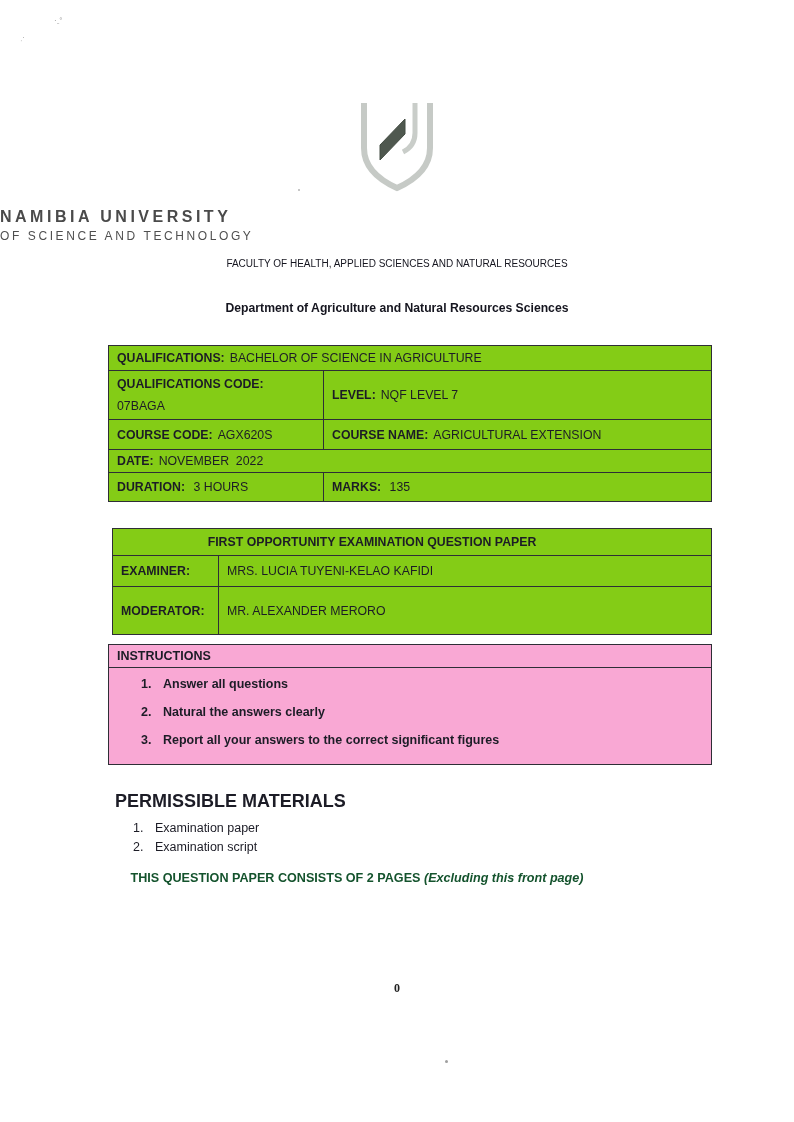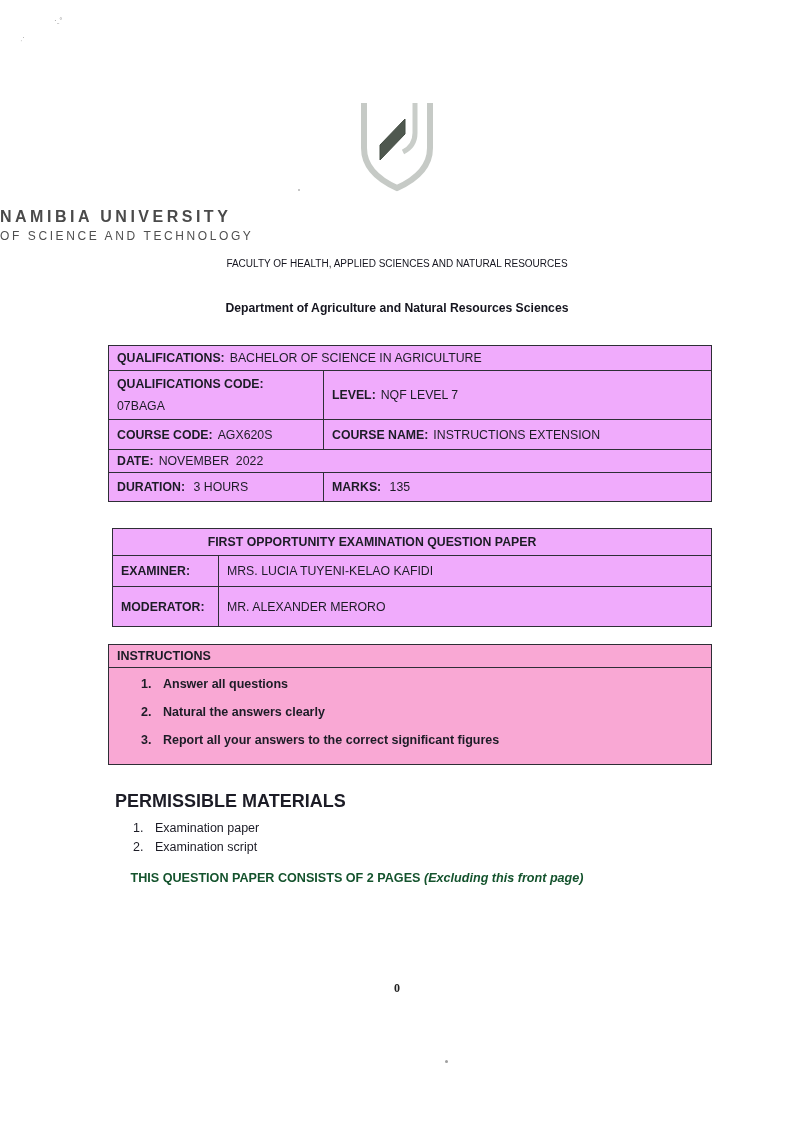--- a/index.html
+++ b/index.html
@@ -27,21 +27,21 @@
   
   .faculty{
     position:absolute;top:258px;left:0;width:794px;text-align:center;
     font-size:10px;font-weight:400;color:#15151f;
   }
   .department{
     position:absolute;top:301px;left:0;width:794px;text-align:center;
     font-size:12.2px;font-weight:700;color:#15151f;
   }
   
-  table{border-collapse:collapse;table-layout:fixed;position:absolute;background:#f0abfc;}
+  table{border-collapse:collapse;table-layout:fixed;position:absolute;background:#84cc16;}
   td{
     border:1.6px solid #2e2e36;
     font-size:12.3px;
     padding:2px 8px;
     vertical-align:middle;
     overflow:hidden;white-space:nowrap;
   }
   .lbl{font-weight:700;}
   .val{margin-left:5px;white-space:pre-wrap;}
   .course-table{left:108px;top:345px;width:604px;}
@@ -120,21 +120,21 @@
     </tr>
     <tr style="height:45px;">
       <td class="two-line">
         <div class="lbl">QUALIFICATIONS CODE:</div>
         <div>07BAGA</div>
       </td>
       <td><span class="lbl">LEVEL:</span><span class="val">NQF LEVEL 7</span></td>
     </tr>
     <tr style="height:30px;">
       <td><span class="lbl">COURSE CODE:</span><span class="val">AGX620S</span></td>
-      <td><span class="lbl">COURSE NAME:</span><span class="val">INSTRUCTIONS EXTENSION</span></td>
+      <td><span class="lbl">COURSE NAME:</span><span class="val">AGRICULTURAL EXTENSION</span></td>
     </tr>
     <tr style="height:23px;">
       <td colspan="2"><span class="lbl">DATE:</span><span class="val">NOVEMBER  2022</span></td>
     </tr>
     <tr style="height:29px;">
       <td><span class="lbl">DURATION:</span><span class="val"> 3 HOURS</span></td>
       <td><span class="lbl">MARKS:</span><span class="val"> 135</span></td>
     </tr>
   </tbody>
     </table>
@@ -145,21 +145,21 @@
         <col>
       </colgroup>
     <tbody>
         <tr style="height:27px;padding-left:40px;">
       <td colspan="2" class="exam-title">FIRST OPPORTUNITY EXAMINATION QUESTION PAPER</td>
     </tr>
     <tr style="height:31px;">
       <td class="lbl">EXAMINER:</td>
       <td>MRS. LUCIA TUYENI-KELAO KAFIDI</td>
     </tr>
-    <tr style="height:40px;">
+    <tr style="height:48px;">
       <td class="lbl">MODERATOR:</td>
       <td>MR. ALEXANDER MERORO</td>
     </tr>
   </tbody>
     </table>
 
   <div class="instructions">
     <div class="instructions-title">INSTRUCTIONS</div>
     <div class="instructions-list">
       <div class="ins-item">

